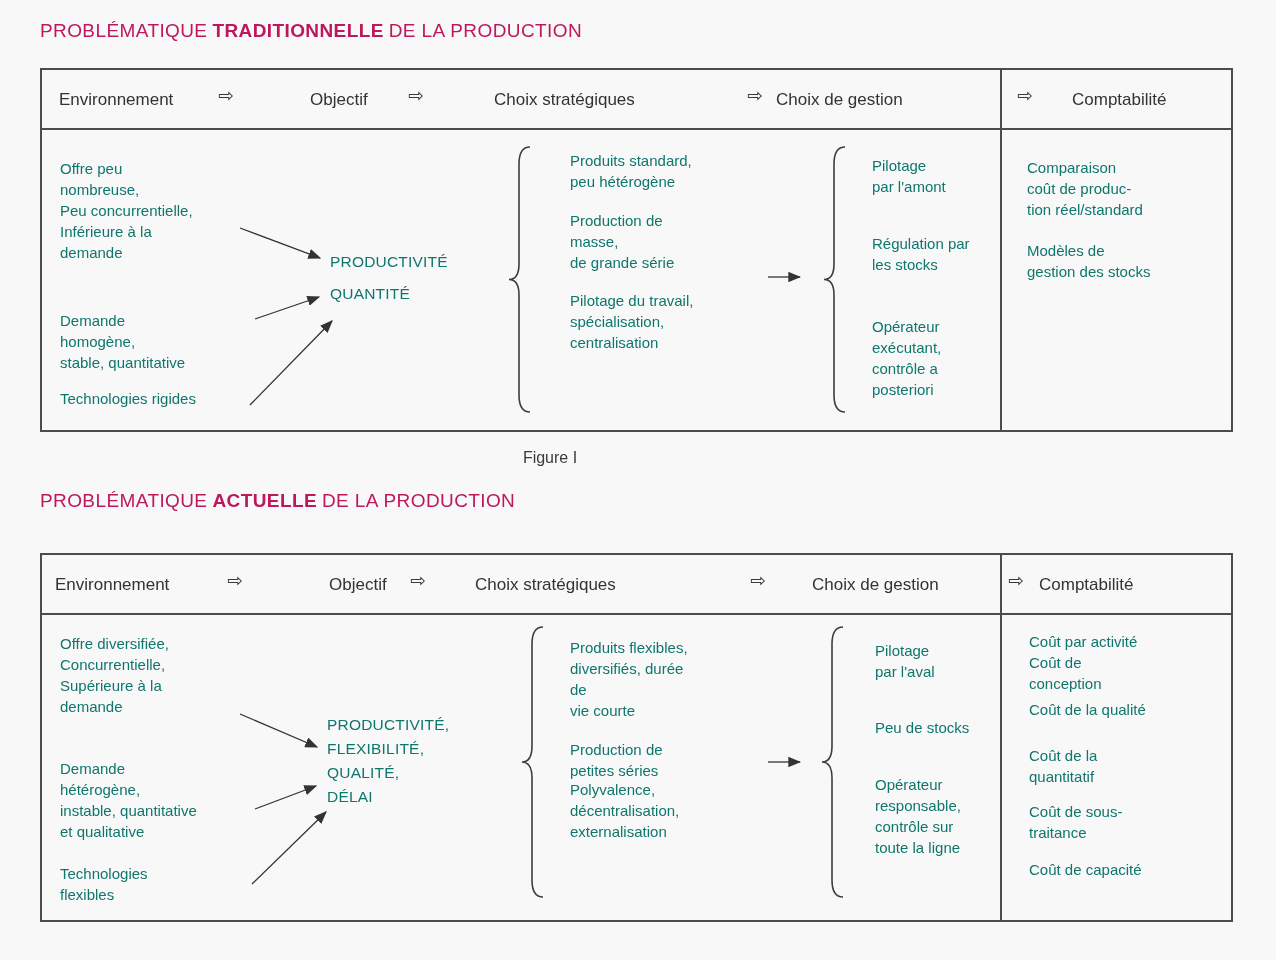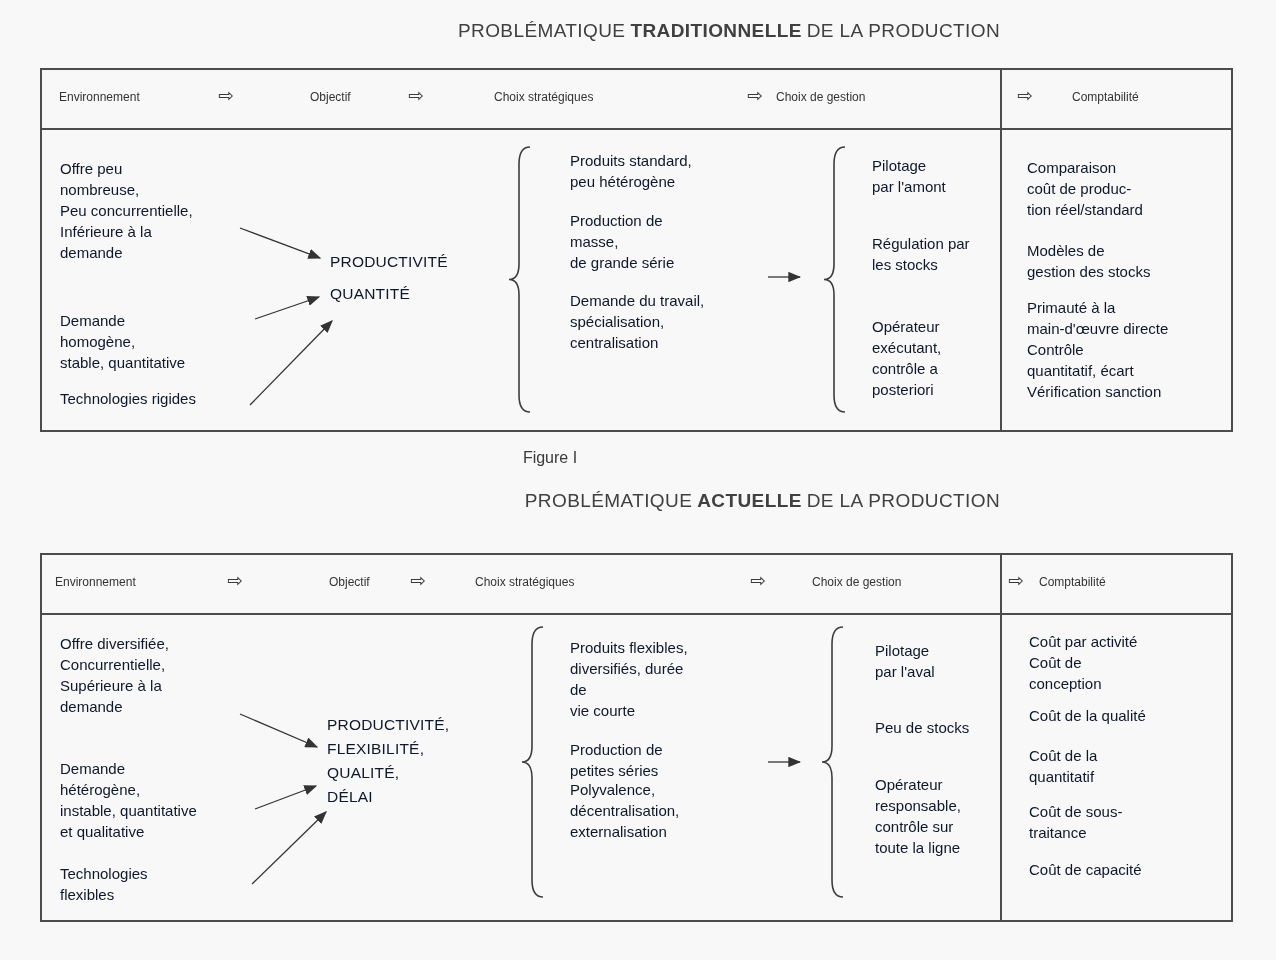--- a/index.html
+++ b/index.html
@@ -6,45 +6,45 @@
   body{
     width:1276px;height:960px;
     background:#f8f8f8;
     font-family:"Liberation Sans","DejaVu Sans",sans-serif;
     color:#2e2e2e;
     position:relative;
     overflow:hidden;
   }
   .fig-title{
     position:absolute;left:40px;width:960px;
-    text-align:right;font-size:19px;letter-spacing:.4px;color:#404040;
+    text-align:left;font-size:19px;letter-spacing:.4px;color:#be185d;
     white-space:nowrap;
   }
   .fig-title b{font-weight:bold;margin:0 5px;}
   .fig-caption{
     position:absolute;left:40px;width:1020px;text-align:center;
     font-size:16px;color:#3a3a3a;
   }
   .tbl{
     position:absolute;left:40px;width:1193px;
     border:2px solid #4c4c4c;background:transparent;box-sizing:border-box;
   }
   .hdr{
     position:absolute;left:0;top:0;right:0;height:58px;
     border-bottom:2px solid #4c4c4c;
   }
-  .hcell{position:absolute;top:20px;font-size:12px;white-space:nowrap;color:#333;}
+  .hcell{position:absolute;top:20px;font-size:17px;white-space:nowrap;color:#333;}
   .harrow{position:absolute;top:16px;font-size:19px;color:#3a3a3a;line-height:1;}
   .sep{
     position:absolute;top:0;bottom:0;left:958px;width:0;
     border-left:2px solid #4c4c4c;
   }
   .blk{
     position:absolute;font-size:15px;line-height:21px;
-    white-space:pre-line;color:#0f172a;
+    white-space:pre-line;color:#0f766e;
   }
   .obj{font-size:15.5px;letter-spacing:.2px;}
   svg.overlay{position:absolute;left:0;top:0;}
   svg .ln{stroke:#333;stroke-width:1.3;}
   svg .brace{stroke:#3d3d3d;stroke-width:1.6;fill:none;}
 </style>
 </head>
 <body>
 
 <div class="fig-title" style="top:20px"><span>PROBLÉMATIQUE</span><b>TRADITIONNELLE</b><span>DE LA PRODUCTION</span></div>
@@ -88,43 +88,38 @@
   <div class="blk" style="left:18px;top:318px">Technologies rigides</div>
 
   <div class="blk obj" style="left:288px;top:176px;line-height:32px">PRODUCTIVITÉ
 QUANTITÉ</div>
 
   <div class="blk" style="left:528px;top:80px">Produits standard,
 peu hétérogène</div>
   <div class="blk" style="left:528px;top:140px">Production de
 masse,
 de grande série</div>
-  <div class="blk" style="left:528px;top:220px">Demande du travail,
+  <div class="blk" style="left:528px;top:220px">Pilotage du travail,
 spécialisation,
 centralisation</div>
 
   <div class="blk" style="left:830px;top:85px">Pilotage
 par l'amont</div>
   <div class="blk" style="left:830px;top:163px">Régulation par
 les stocks</div>
   <div class="blk" style="left:830px;top:246px">Opérateur
 exécutant,
 contrôle a
 posteriori</div>
 
   <div class="blk" style="left:985px;top:170px">Modèles de
 gestion des stocks</div>
   <div class="blk" style="left:985px;top:87px">Comparaison
 coût de produc-
 tion réel/standard</div>
-  <div class="blk" style="left:985px;top:227px">Primauté à la
-main-d'œuvre directe
-Contrôle
-quantitatif, écart
-Vérification sanction</div>
 </div>
 
 <div class="fig-caption" style="top:449px">Figure I</div>
 
 <div class="fig-title" style="top:490px"><span>PROBLÉMATIQUE</span><b>ACTUELLE</b><span>DE LA PRODUCTION</span></div>
 
 <div class="tbl" style="top:553px;height:369px">
   <div class="hdr">
     <span class="hcell" style="left:13px">Environnement</span>
     <span class="harrow" style="left:185px">⇨</span>
@@ -182,19 +177,19 @@
 par l'aval</div>
   <div class="blk" style="left:833px;top:162px">Peu de stocks</div>
   <div class="blk" style="left:833px;top:219px">Opérateur
 responsable,
 contrôle sur
 toute la ligne</div>
 
   <div class="blk" style="left:987px;top:76px">Coût par activité
 Coût de
 conception</div>
-  <div class="blk" style="left:987px;top:150px">Coût de la qualité</div>
+  <div class="blk" style="left:987px;top:144px">Coût de la qualité</div>
   <div class="blk" style="left:987px;top:190px">Coût de la
 quantitatif</div>
   <div class="blk" style="left:987px;top:246px">Coût de sous-
 traitance</div>
   <div class="blk" style="left:987px;top:304px">Coût de capacité</div>
 </div>
 
 </body></html>

